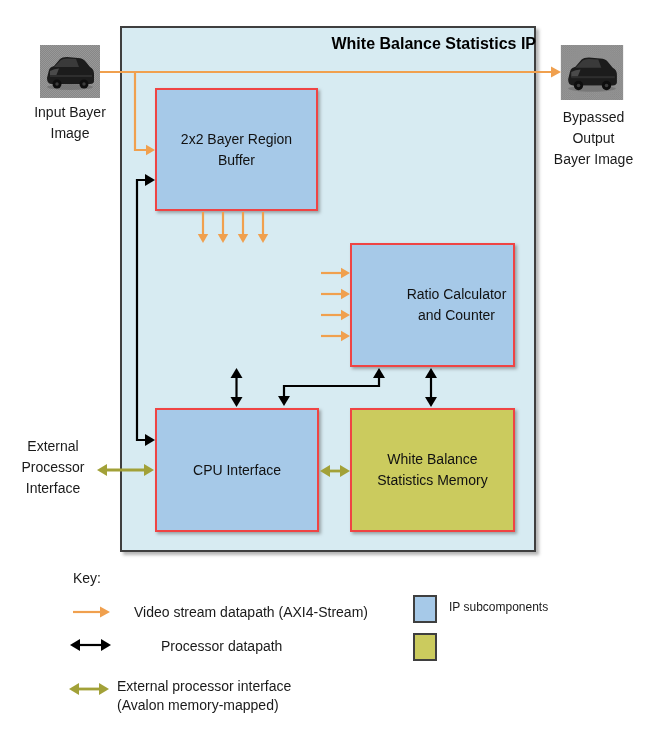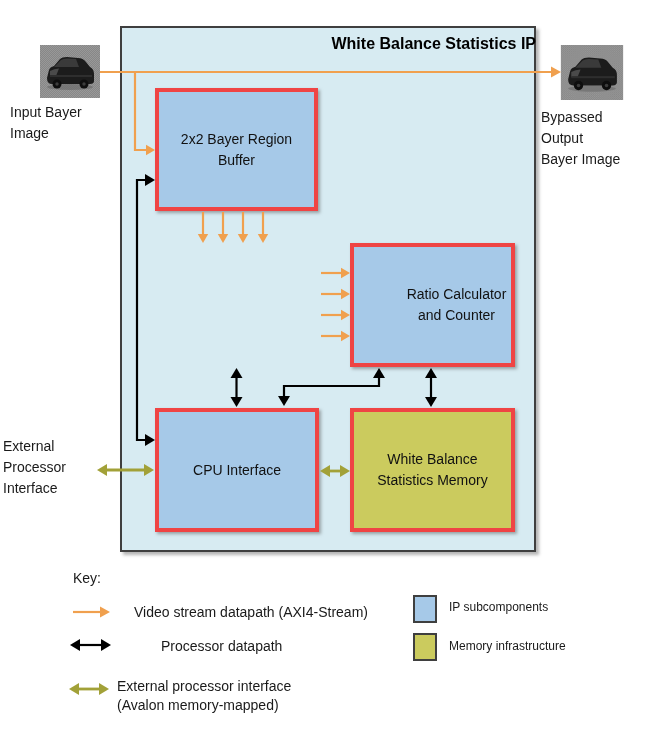--- a/index.html
+++ b/index.html
@@ -15,33 +15,33 @@
     background:#D7EBF2;border:2px solid #3f3f3f;
     box-shadow:3px 3px 3px rgba(90,90,90,.45);
     z-index:1;
   }
   .ip-title{
     left:120px;top:35px;width:416px;text-align:right;
     font-size:16px;font-weight:bold;color:#000;z-index:2;
   }
   
   .block{
-    border:4px solid #ef4444;box-shadow:2px 2px 3px rgba(90,90,90,.5);
+    border:2px solid #ef4444;box-shadow:2px 2px 3px rgba(90,90,90,.5);
     display:flex;align-items:center;justify-content:center;text-align:center;
     font-size:14px;line-height:21px;color:#111;z-index:2;box-sizing:border-box;
   }
   .blue{background:#A6C9E8;}
   .olive{background:#CBCB5E;}
   .b-bayer{left:155px;top:88px;width:163px;height:123px;}
   .b-roi{left:155px;top:243px;width:164px;height:124px;}
   .b-ratio{left:350px;top:243px;width:165px;height:124px;padding-left:48px;}
   .b-cpu{left:155px;top:408px;width:164px;height:124px;}
   .b-mem{left:350px;top:408px;width:165px;height:124px;}
   
-  .side-label{font-size:14px;line-height:21px;z-index:2;}
+  .side-label{font-size:14px;line-height:21px;text-align:center;z-index:2;}
   .input-label{left:10px;top:102px;width:120px;}
   .output-label{left:541px;top:107px;width:105px;}
   .external-label{left:3px;top:436px;width:100px;}
   
   .thumb{z-index:2;}
   .t-in{left:40px;top:45px;width:60px;height:53px;}
   .t-out{left:559px;top:45px;width:66px;height:55px;}
   
   .key-heading{left:73px;top:570px;font-size:14px;z-index:2;}
   .key-label{font-size:14px;line-height:19px;z-index:2;}
@@ -210,15 +210,14 @@
 
   <div class="abs key-heading">Key:</div>
   <div class="abs key-label k1">Video stream datapath (AXI4-Stream)</div>
   <div class="abs key-label k2">Processor datapath</div>
   <div class="abs key-label k3 preline">External processor interface
 (Avalon memory-mapped)</div>
 
   <div class="abs swatch blue sw-blue"></div>
   <div class="abs sw-label swl1">IP subcomponents</div>
   <div class="abs swatch olive sw-olive"></div>
-  <div class="abs sw-label swl2">Memory infrastructure</div>
 
 </div>
 
 </body></html>

